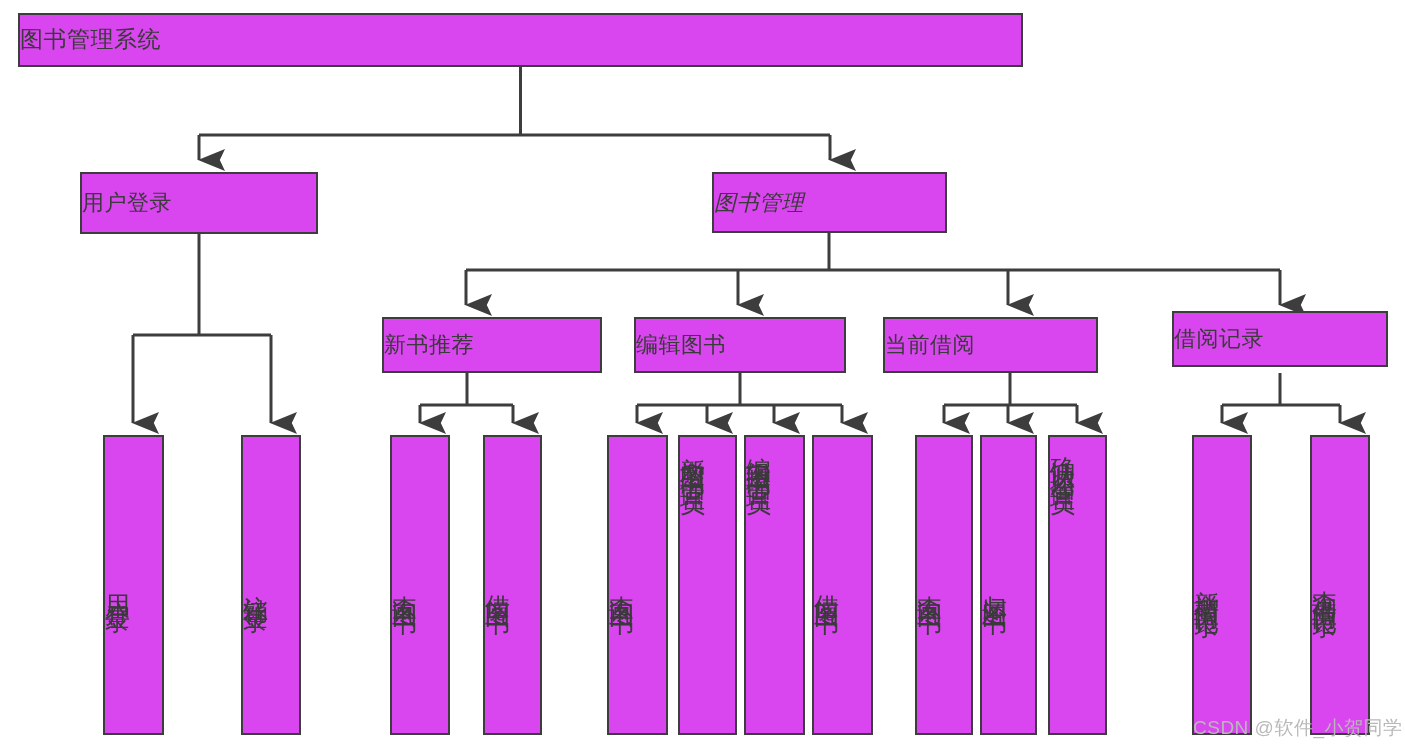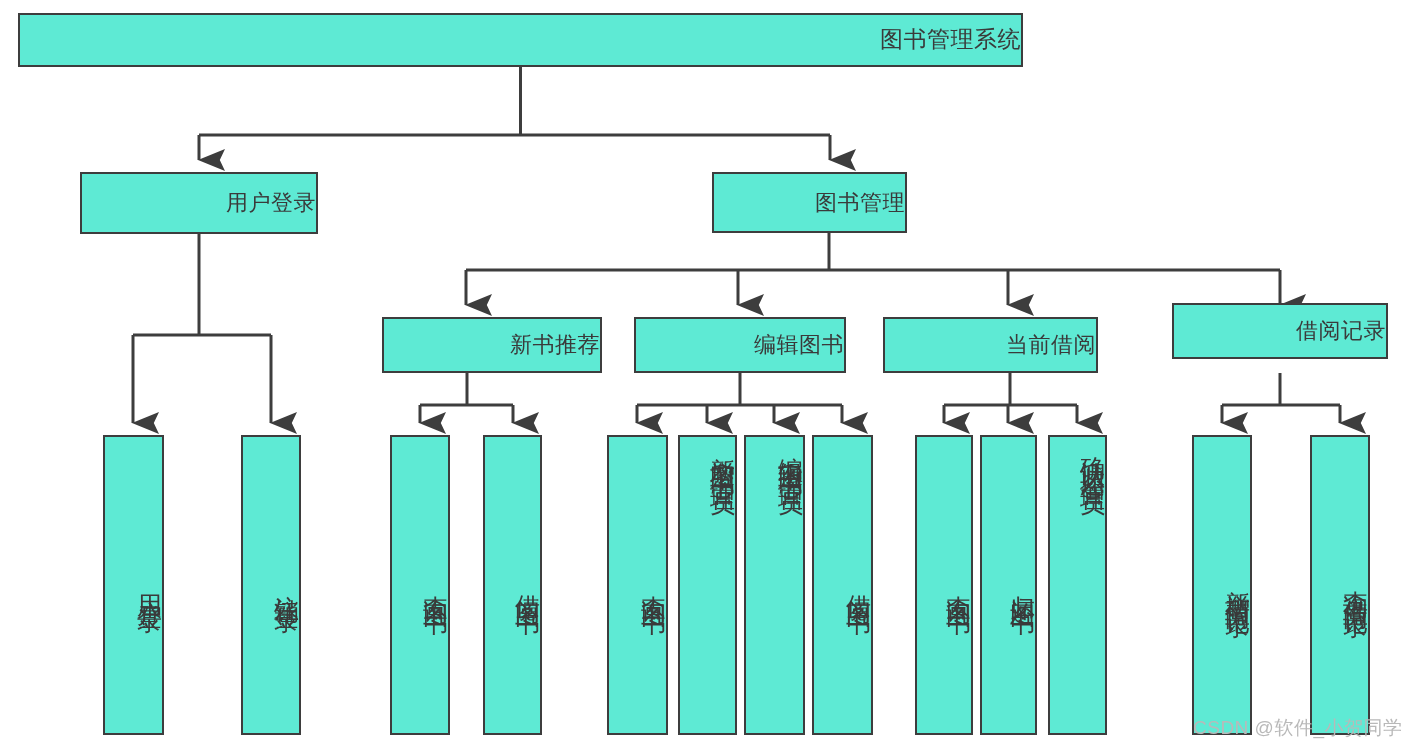--- a/index.html
+++ b/index.html
@@ -22,24 +22,24 @@
     left: 0;
     top: 0;
     width: 1405px;
     height: 747px;
     pointer-events: none;
   }
   .node {
     position: absolute;
     box-sizing: border-box;
     border: 2.5px solid #3d3d3d;
-    background: #5eead4;
+    background: #d946ef;
     display: flex;
     align-items: center;
-    justify-content: flex-end;
+    justify-content: flex-start;
     color: #3a3a3a;
   }
   .node .label {
     display: block;
     text-align: center;
     line-height: 1.18;
     letter-spacing: 0.5px;
   }
   
   .node.horiz .label {
@@ -128,34 +128,34 @@
     </g>
   </svg>
 
   <div class="node horiz root" style="left:18px; top:13px; width:1005px; height:54px;">
     <span class="label">图书管理系统</span>
   </div>
 
   <div class="node horiz" style="left:80px; top:172px; width:238px; height:62px;">
     <span class="label">用户登录</span>
   </div>
-  <div class="node horiz" style="left:712px; top:172px; width:195px; height:61px;">
+  <div class="node horiz" style="left:712px; top:172px; width:235px; height:61px;font-style:italic;">
     <span class="label">图书管理</span>
   </div>
 
   <div class="node horiz" style="left:358px; top:317px; width:220px; height:56px;margin-left:24px;">
     <span class="label">新书推荐</span>
   </div>
   <div class="node horiz" style="left:634px; top:317px; width:212px; height:56px;">
     <span class="label">编辑图书</span>
   </div>
   <div class="node horiz" style="left:883px; top:317px; width:215px; height:56px;">
     <span class="label">当前借阅</span>
   </div>
-  <div class="node horiz" style="left:1172px; top:303px; width:216px; height:56px;">
+  <div class="node horiz" style="left:1172px; top:311px; width:216px; height:56px;">
     <span class="label">借阅记录</span>
   </div>
 
   <div class="node vert" style="left:103px; top:435px; width:61px; height:300px;">
     <span class="label">用户登录</span>
   </div>
   <div class="node vert" style="left:241px; top:435px; width:60px; height:300px;">
     <span class="label">注销登录</span>
   </div>
 

